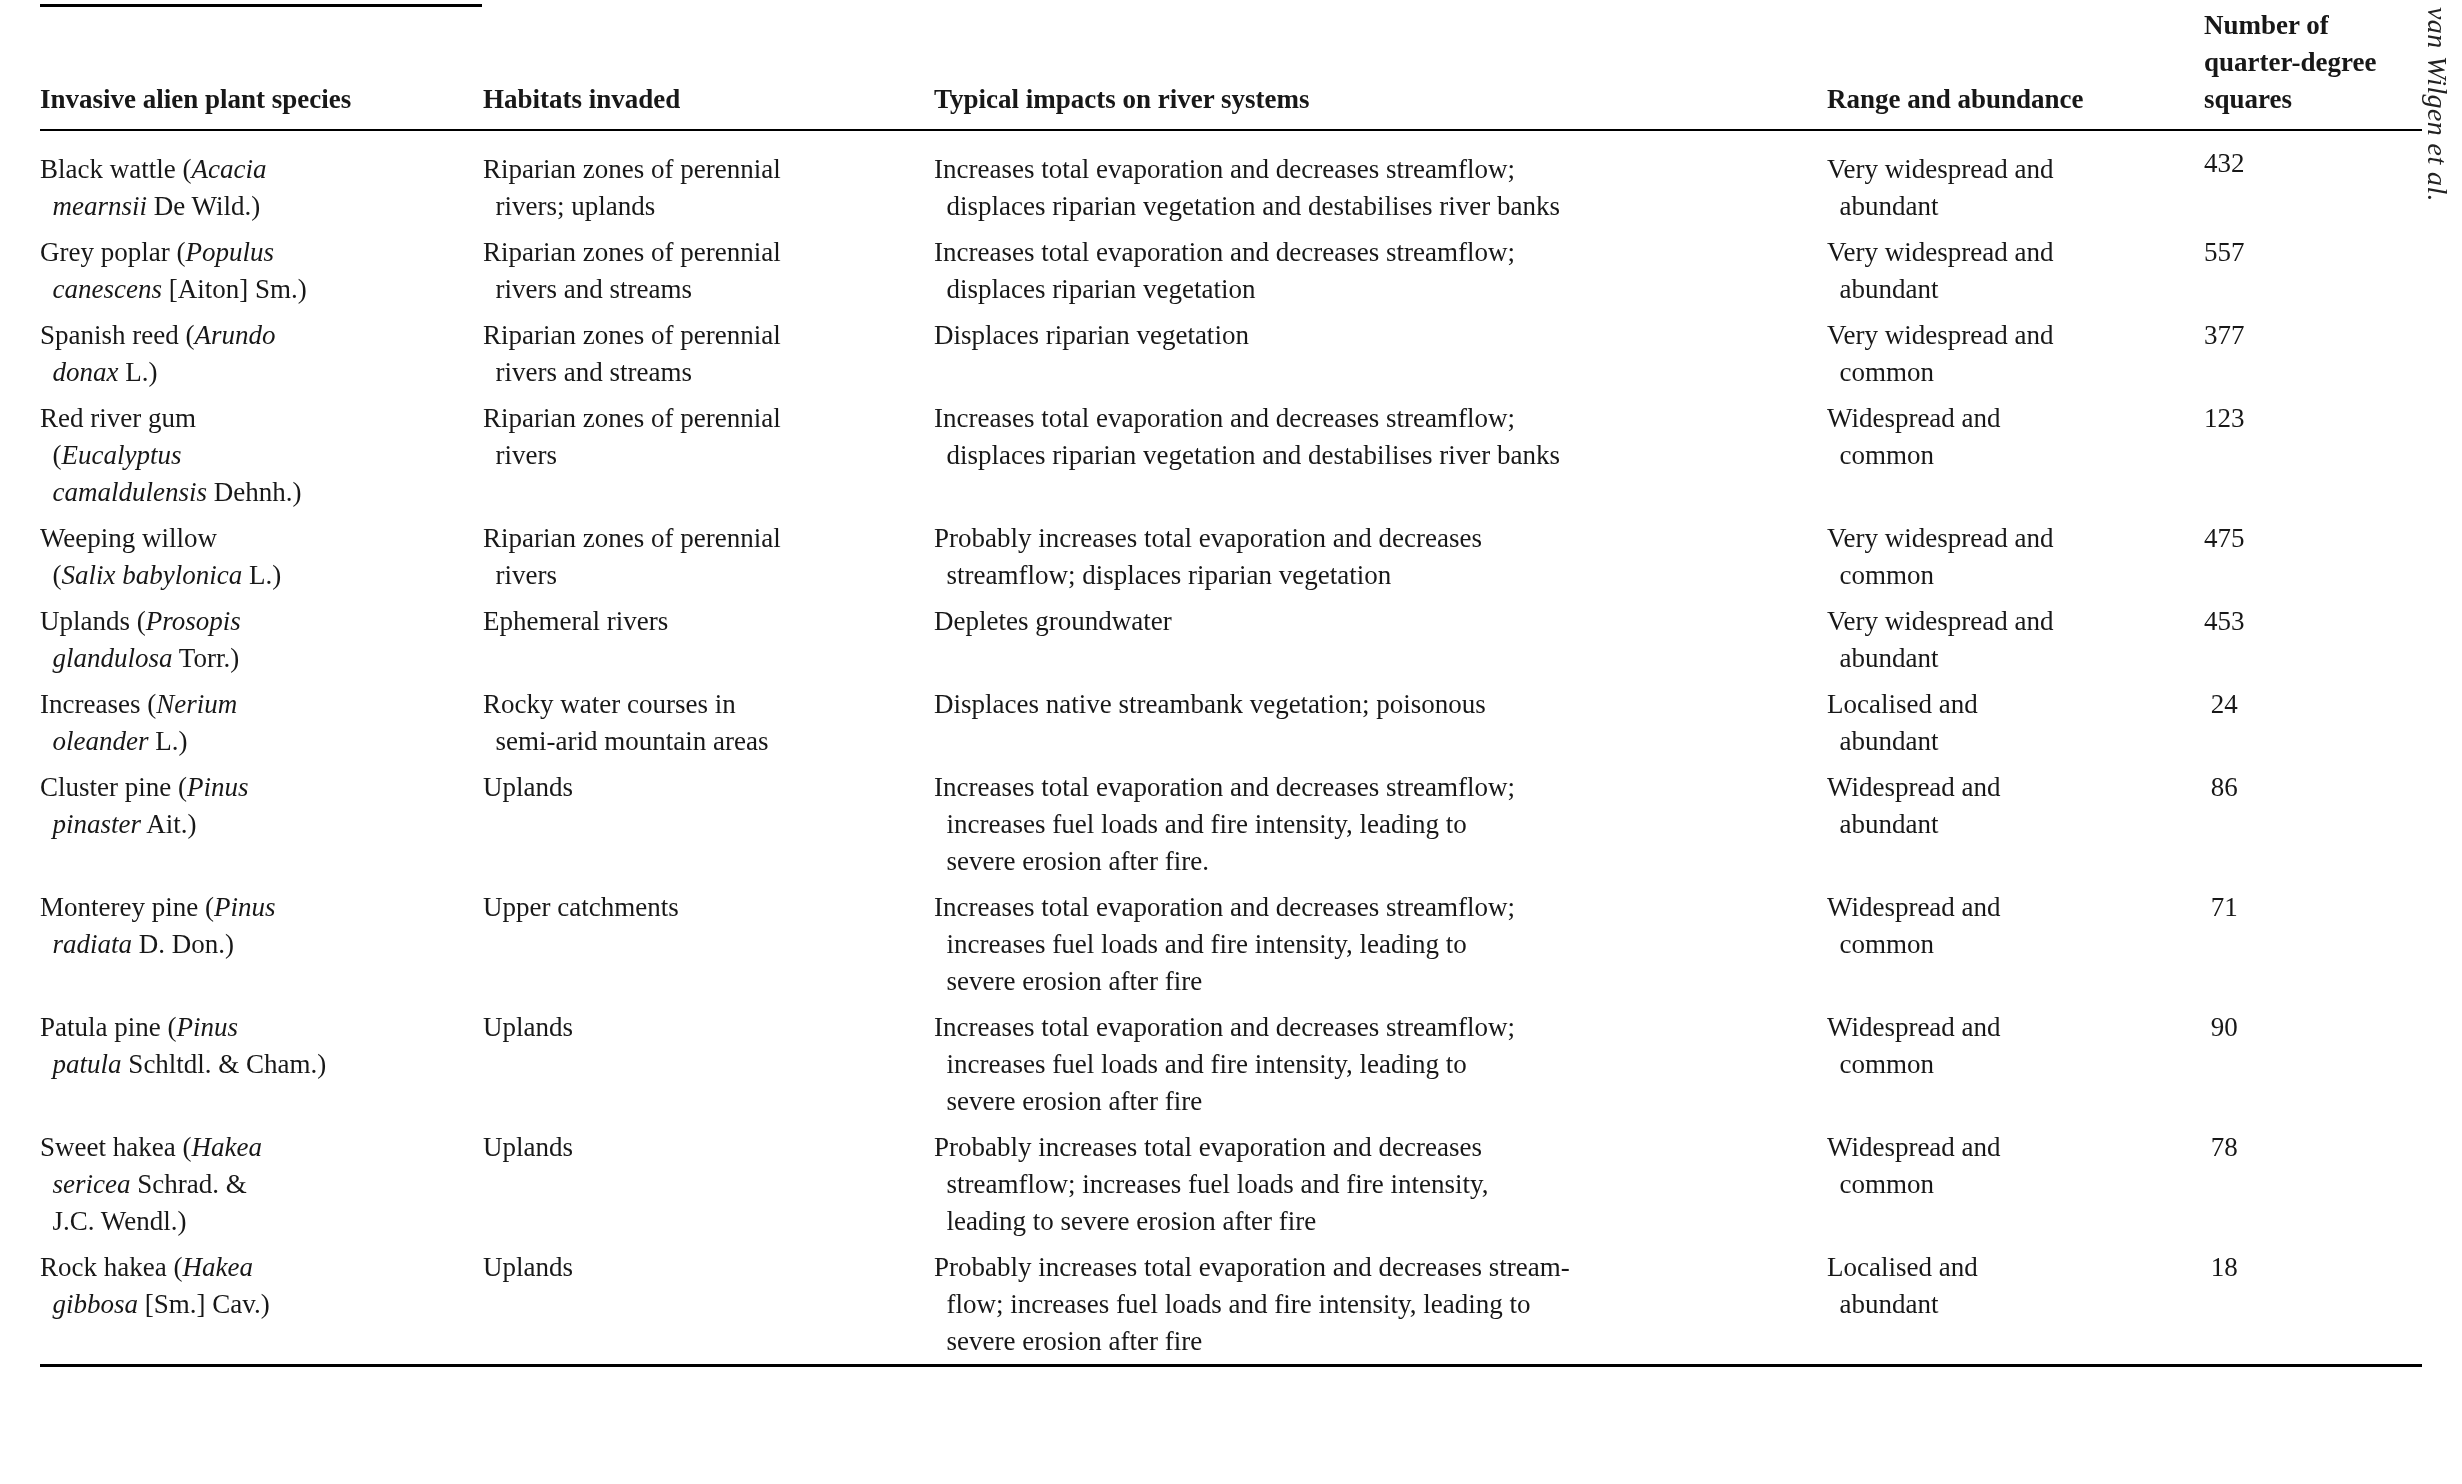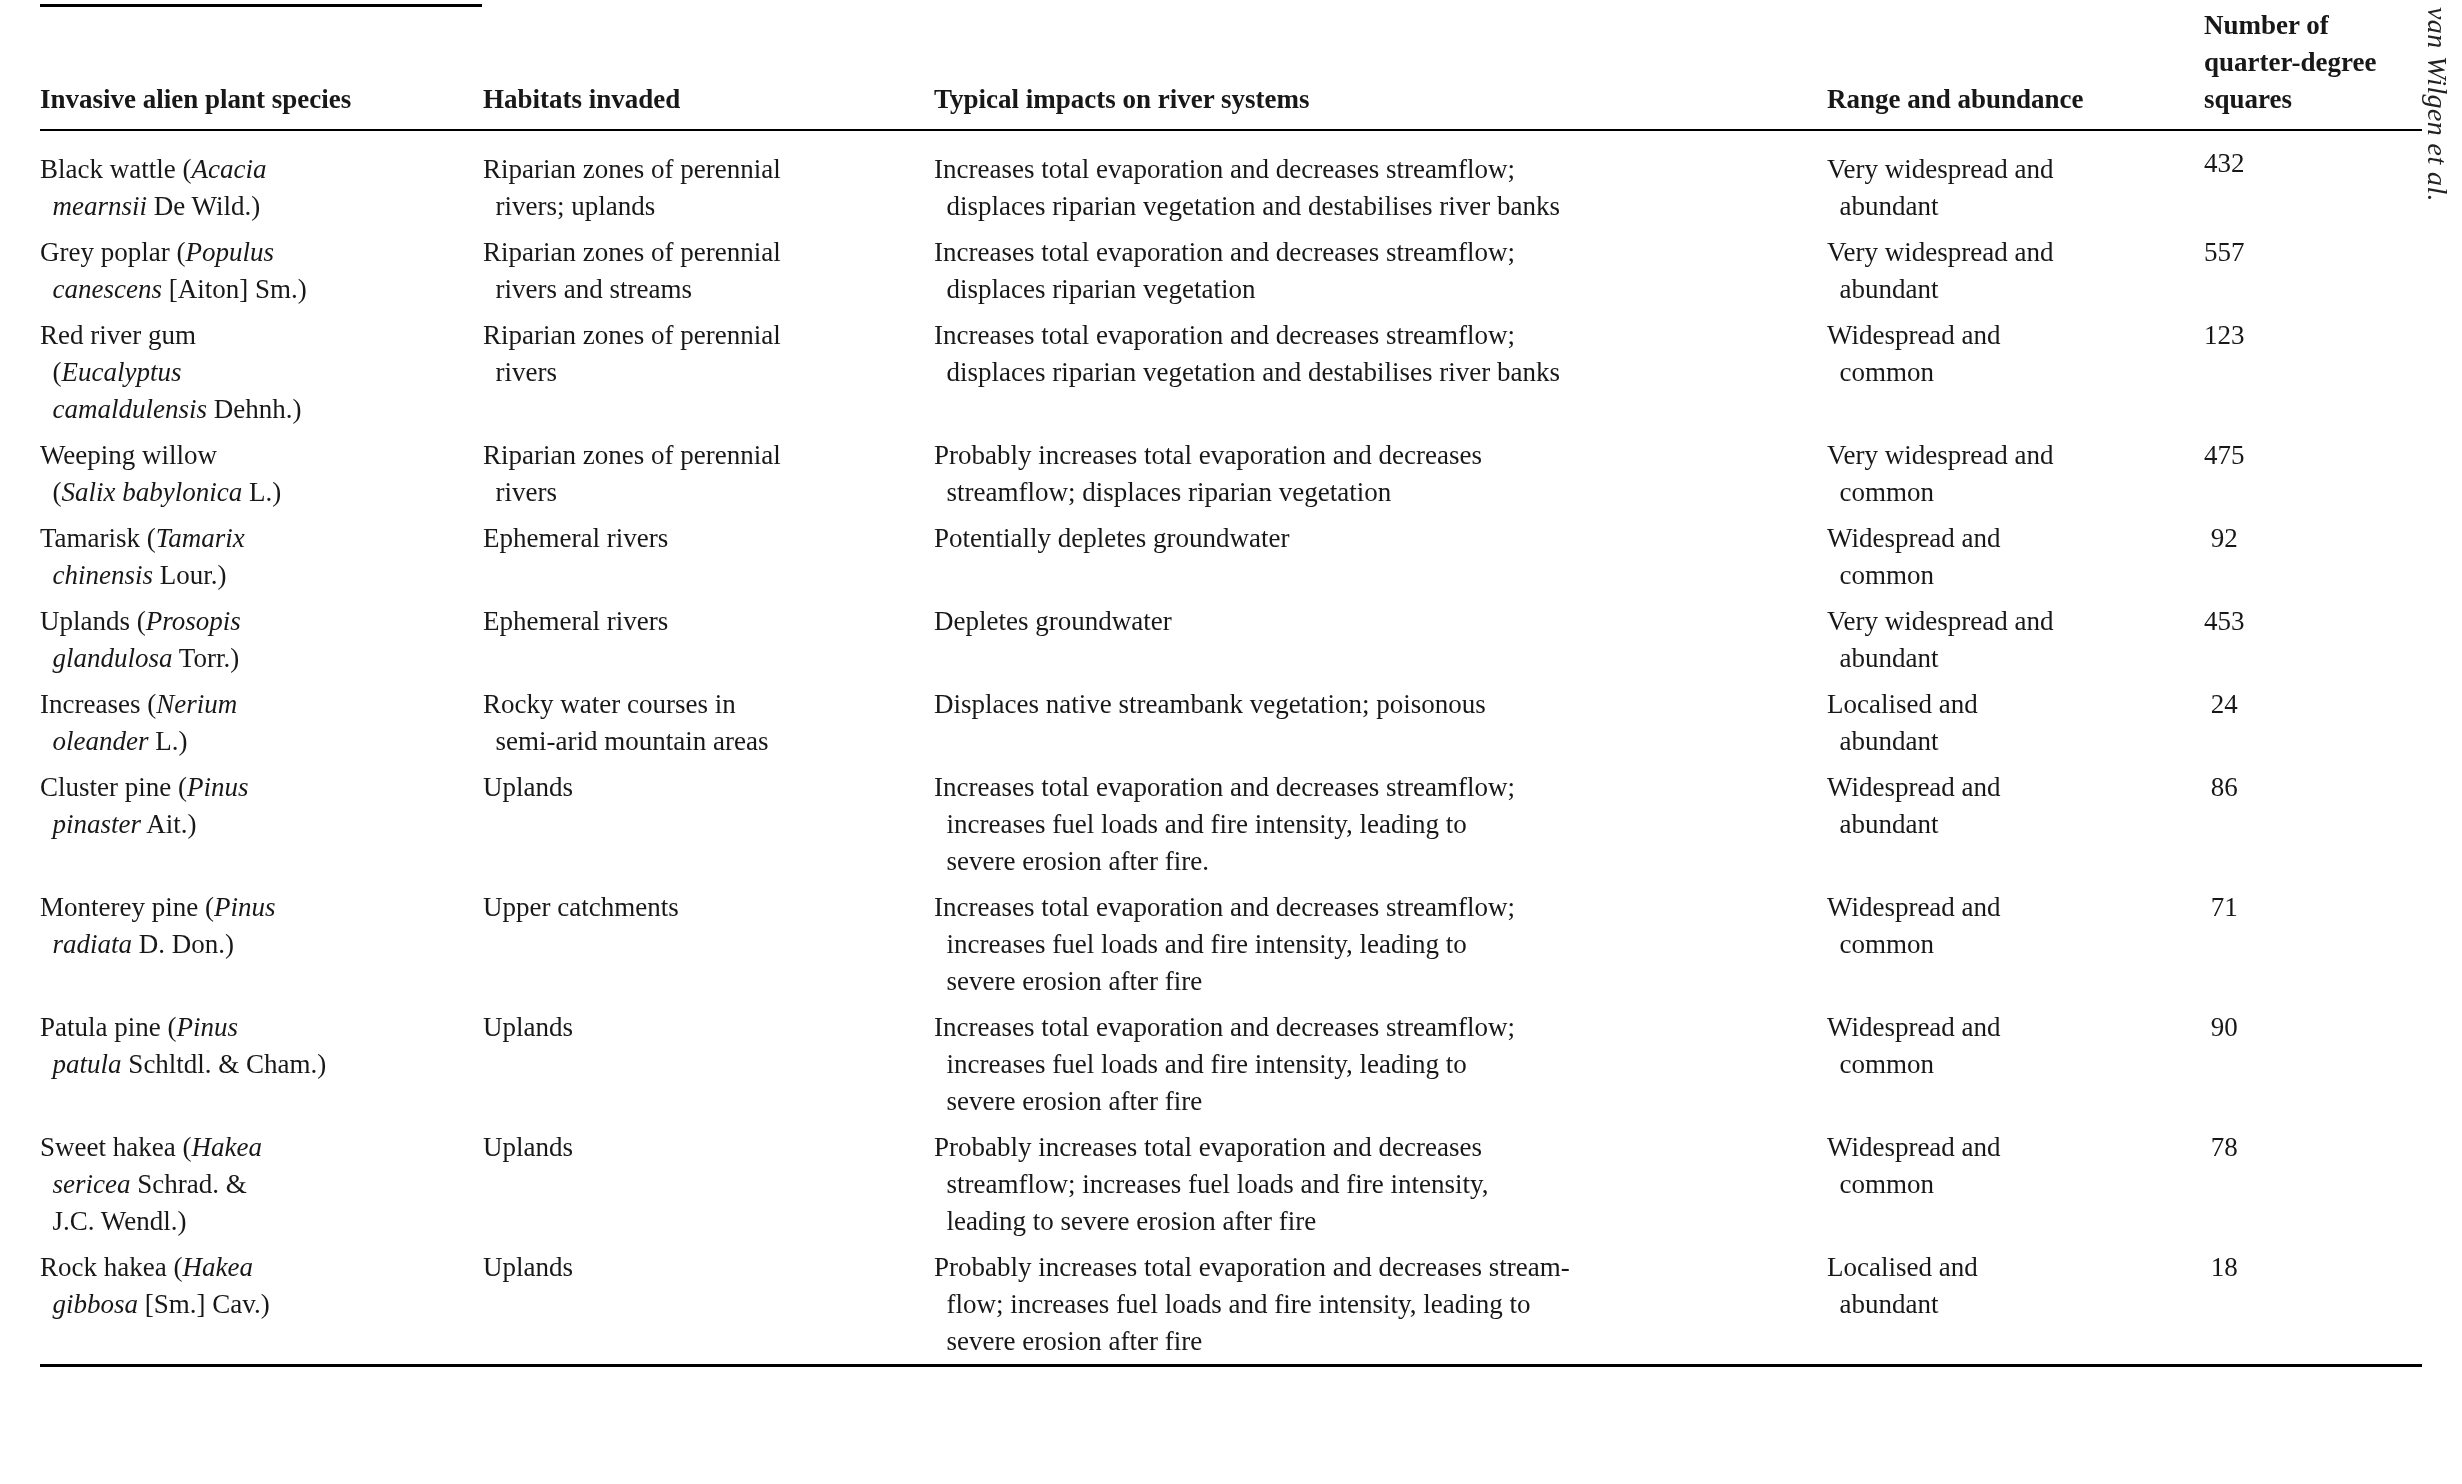--- a/index.html
+++ b/index.html
@@ -103,20 +103,30 @@
 canescens</span><span> [Aiton] Sm.)</span></td>
           <td class="cell">Riparian zones of perennial
 rivers and streams</td>
           <td class="cell">Increases total evaporation and decreases streamflow;
 displaces riparian vegetation</td>
           <td class="cell">Very widespread and
 abundant</td>
           <td class="num-cell"><span class="num">557</span></td>
         </tr>
         <tr>
+          <td class="cell"><span>Spanish reed (</span><span class="sci">Arundo
+donax</span><span> L.)</span></td>
+          <td class="cell">Riparian zones of perennial
+rivers and streams</td>
+          <td class="cell">Displaces riparian vegetation</td>
+          <td class="cell">Very widespread and
+common</td>
+          <td class="num-cell"><span class="num">377</span></td>
+        </tr>
+        <tr>
           <td class="cell"><span>Red river gum
 (</span><span class="sci">Eucalyptus
 camaldulensis</span><span> Dehnh.)</span></td>
           <td class="cell">Riparian zones of perennial
 rivers</td>
           <td class="cell">Increases total evaporation and decreases streamflow;
 displaces riparian vegetation and destabilises river banks</td>
           <td class="cell">Widespread and
 common</td>
           <td class="num-cell"><span class="num">123</span></td>
@@ -124,29 +134,20 @@
         <tr>
           <td class="cell"><span>Weeping willow
 (</span><span class="sci">Salix babylonica</span><span> L.)</span></td>
           <td class="cell">Riparian zones of perennial
 rivers</td>
           <td class="cell">Probably increases total evaporation and decreases
 streamflow; displaces riparian vegetation</td>
           <td class="cell">Very widespread and
 common</td>
           <td class="num-cell"><span class="num">475</span></td>
-        </tr>
-        <tr>
-          <td class="cell"><span>Tamarisk (</span><span class="sci">Tamarix
-chinensis</span><span> Lour.)</span></td>
-          <td class="cell">Ephemeral rivers</td>
-          <td class="cell">Potentially depletes groundwater</td>
-          <td class="cell">Widespread and
-common</td>
-          <td class="num-cell"><span class="num">92</span></td>
         </tr>
         <tr>
           <td class="cell"><span>Uplands (</span><span class="sci">Prosopis
 glandulosa</span><span> Torr.)</span></td>
           <td class="cell">Ephemeral rivers</td>
           <td class="cell">Depletes groundwater</td>
           <td class="cell">Very widespread and
 abundant</td>
           <td class="num-cell"><span class="num">453</span></td>
         </tr>

